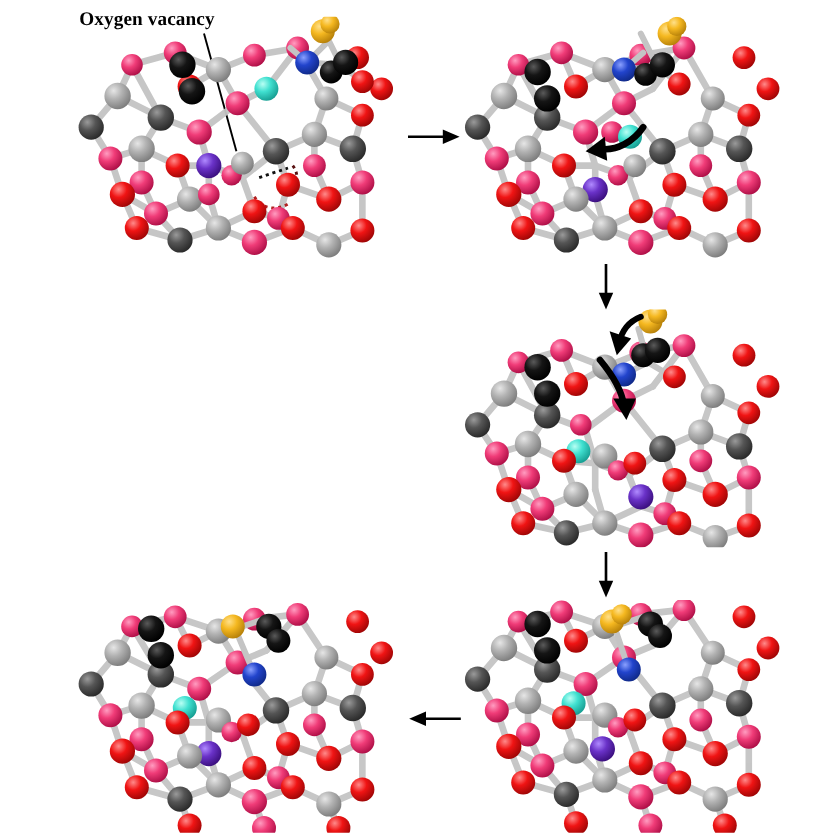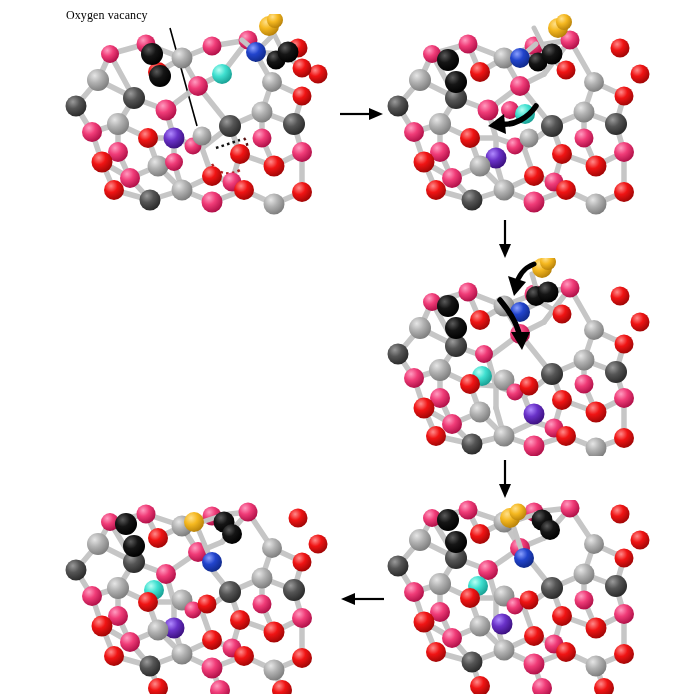--- a/index.html
+++ b/index.html
@@ -21,22 +21,22 @@
     background: #ffffff;
   }
   .panel {
     position: absolute;
   }
   .panel svg { display: block; }
   .arrow-svg { position: absolute; }
   .label {
     position: absolute;
     font-family: "Liberation Serif", "DejaVu Serif", serif;
-    font-weight: normal;
-    font-size: 12px;
+    font-weight: bold;
+    font-size: 16px;
     color: #000000;
     white-space: nowrap;
     letter-spacing: 0.1px;
     text-align: right;
   }
 </style>
 </head>
 <body>
 
 <div id="figure">

